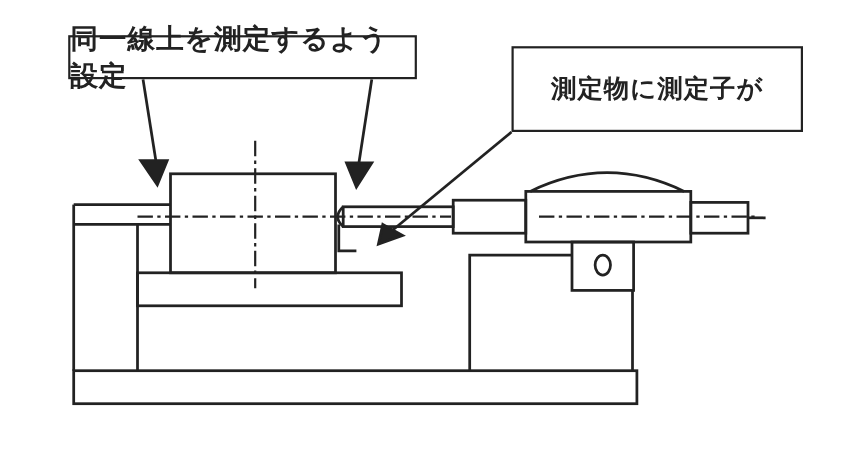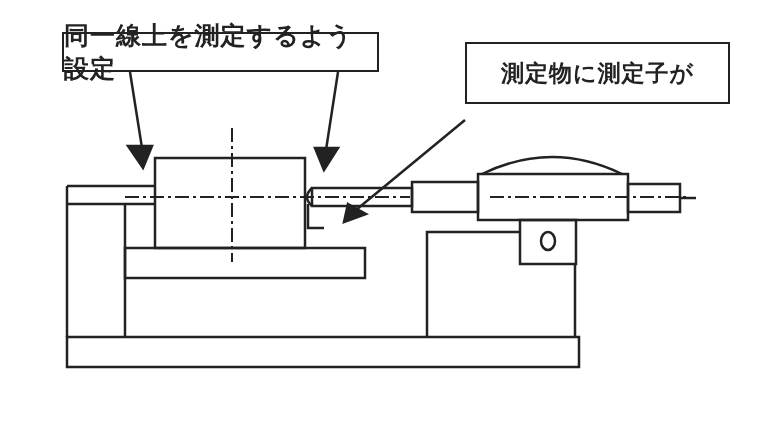--- a/index.html
+++ b/index.html
@@ -8,21 +8,21 @@
       position: absolute;
       border: 2.5px solid #222;
       background: #fff;
       color: #222;
       font-weight: bold;
       box-sizing: border-box;
       display: flex; flex-direction: column; align-items: center; justify-content: center;
       letter-spacing: 1px;
     }
     #label-left { left: 62px; top: 32px; width: 317px; height: 40px; font-size: 25px; }
-    #label-right { left: 465px; top: 42px; width: 265px; height: 62px; font-size: 23px; line-height: 34px; }
+    #label-right { left: 465px; top: 42px; width: 265px; height: 78px; font-size: 23px; line-height: 34px; }
     svg { position: absolute; left: 0; top: 0; }
   </style>
 </head>
 <body>
 
 <svg width="768" height="426" viewBox="0 0 768 426">
   <g stroke="#222" stroke-width="2.5" fill="none">
 
     <rect x="67" y="337" width="512" height="30"></rect>
 

